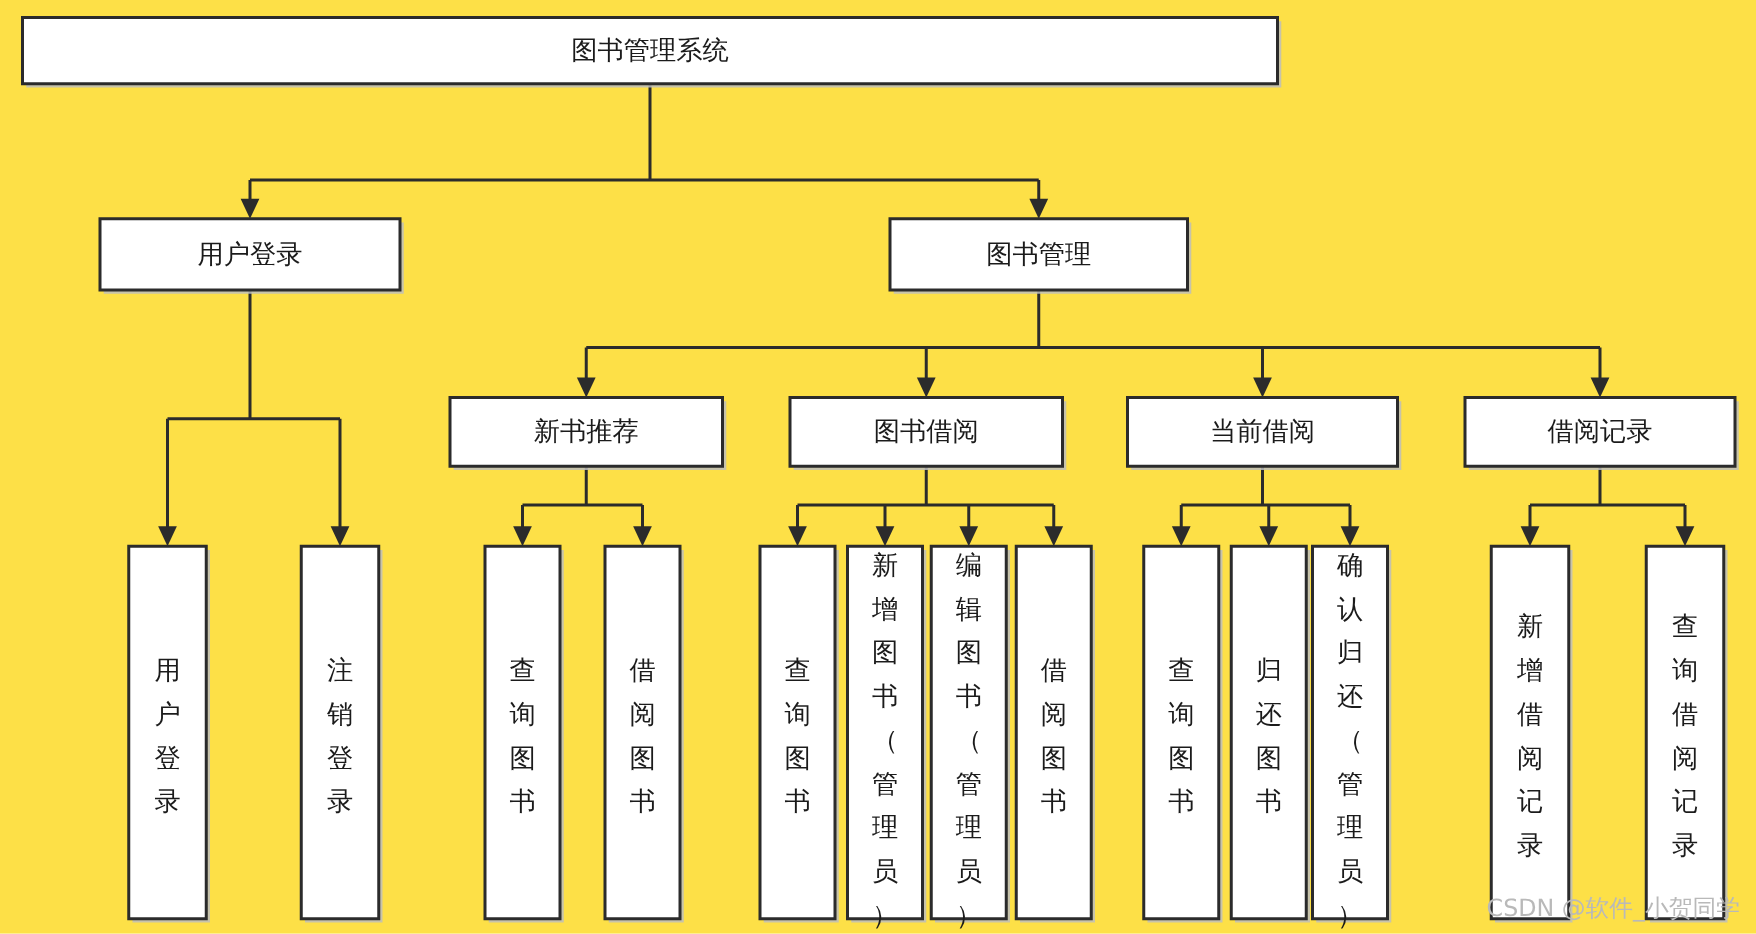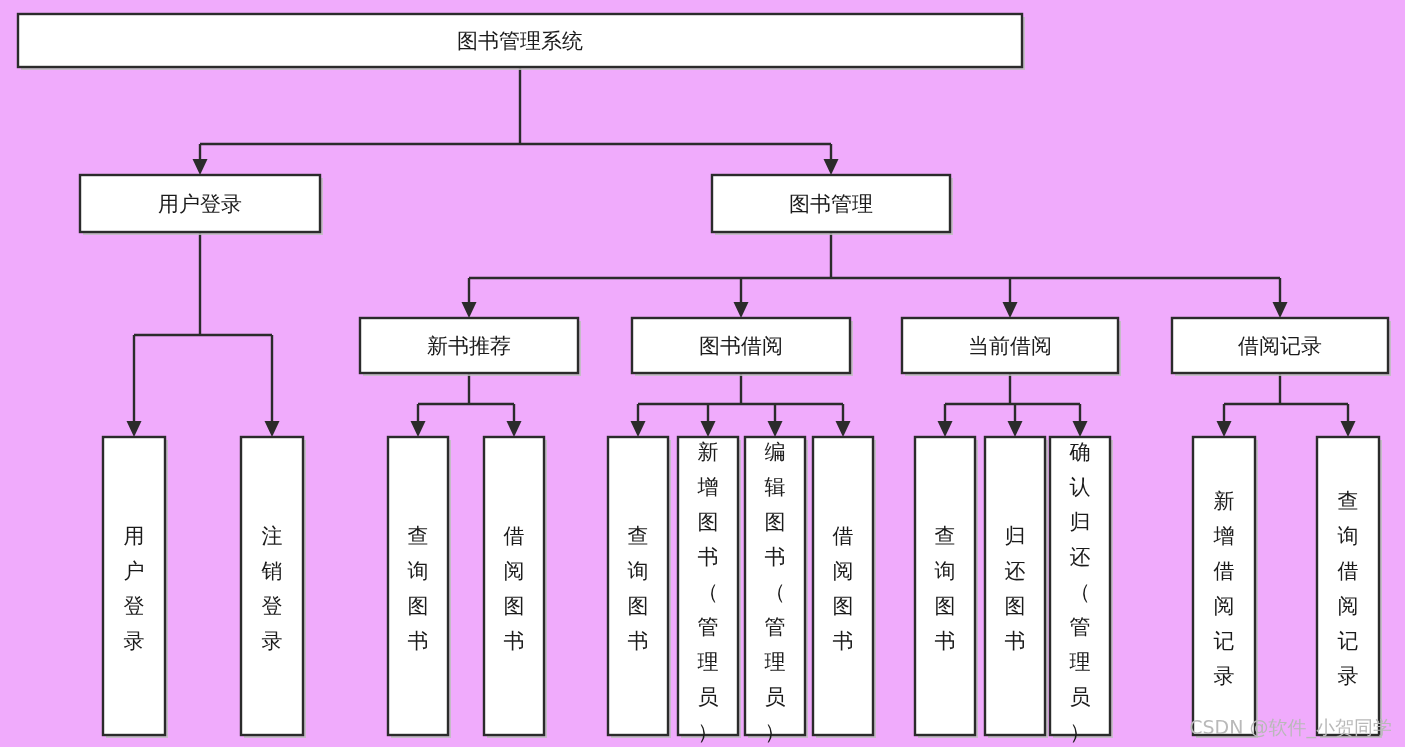--- a/index.html
+++ b/index.html
@@ -8,21 +8,21 @@
     padding: 0;
     background: #ffffff;
   }
   body {
     font-family: "DejaVu Sans", "Liberation Sans", sans-serif;
   }
   #diagram-root {
     position: relative;
     width: 1405px;
     height: 747px;
-    background: #f0abfc;
+    background: #fde047;
     overflow: hidden;
   }
   svg.tree-canvas {
     position: absolute;
     left: 0;
     top: 0;
     width: 1405px;
     height: 747px;
     display: block;
   }

